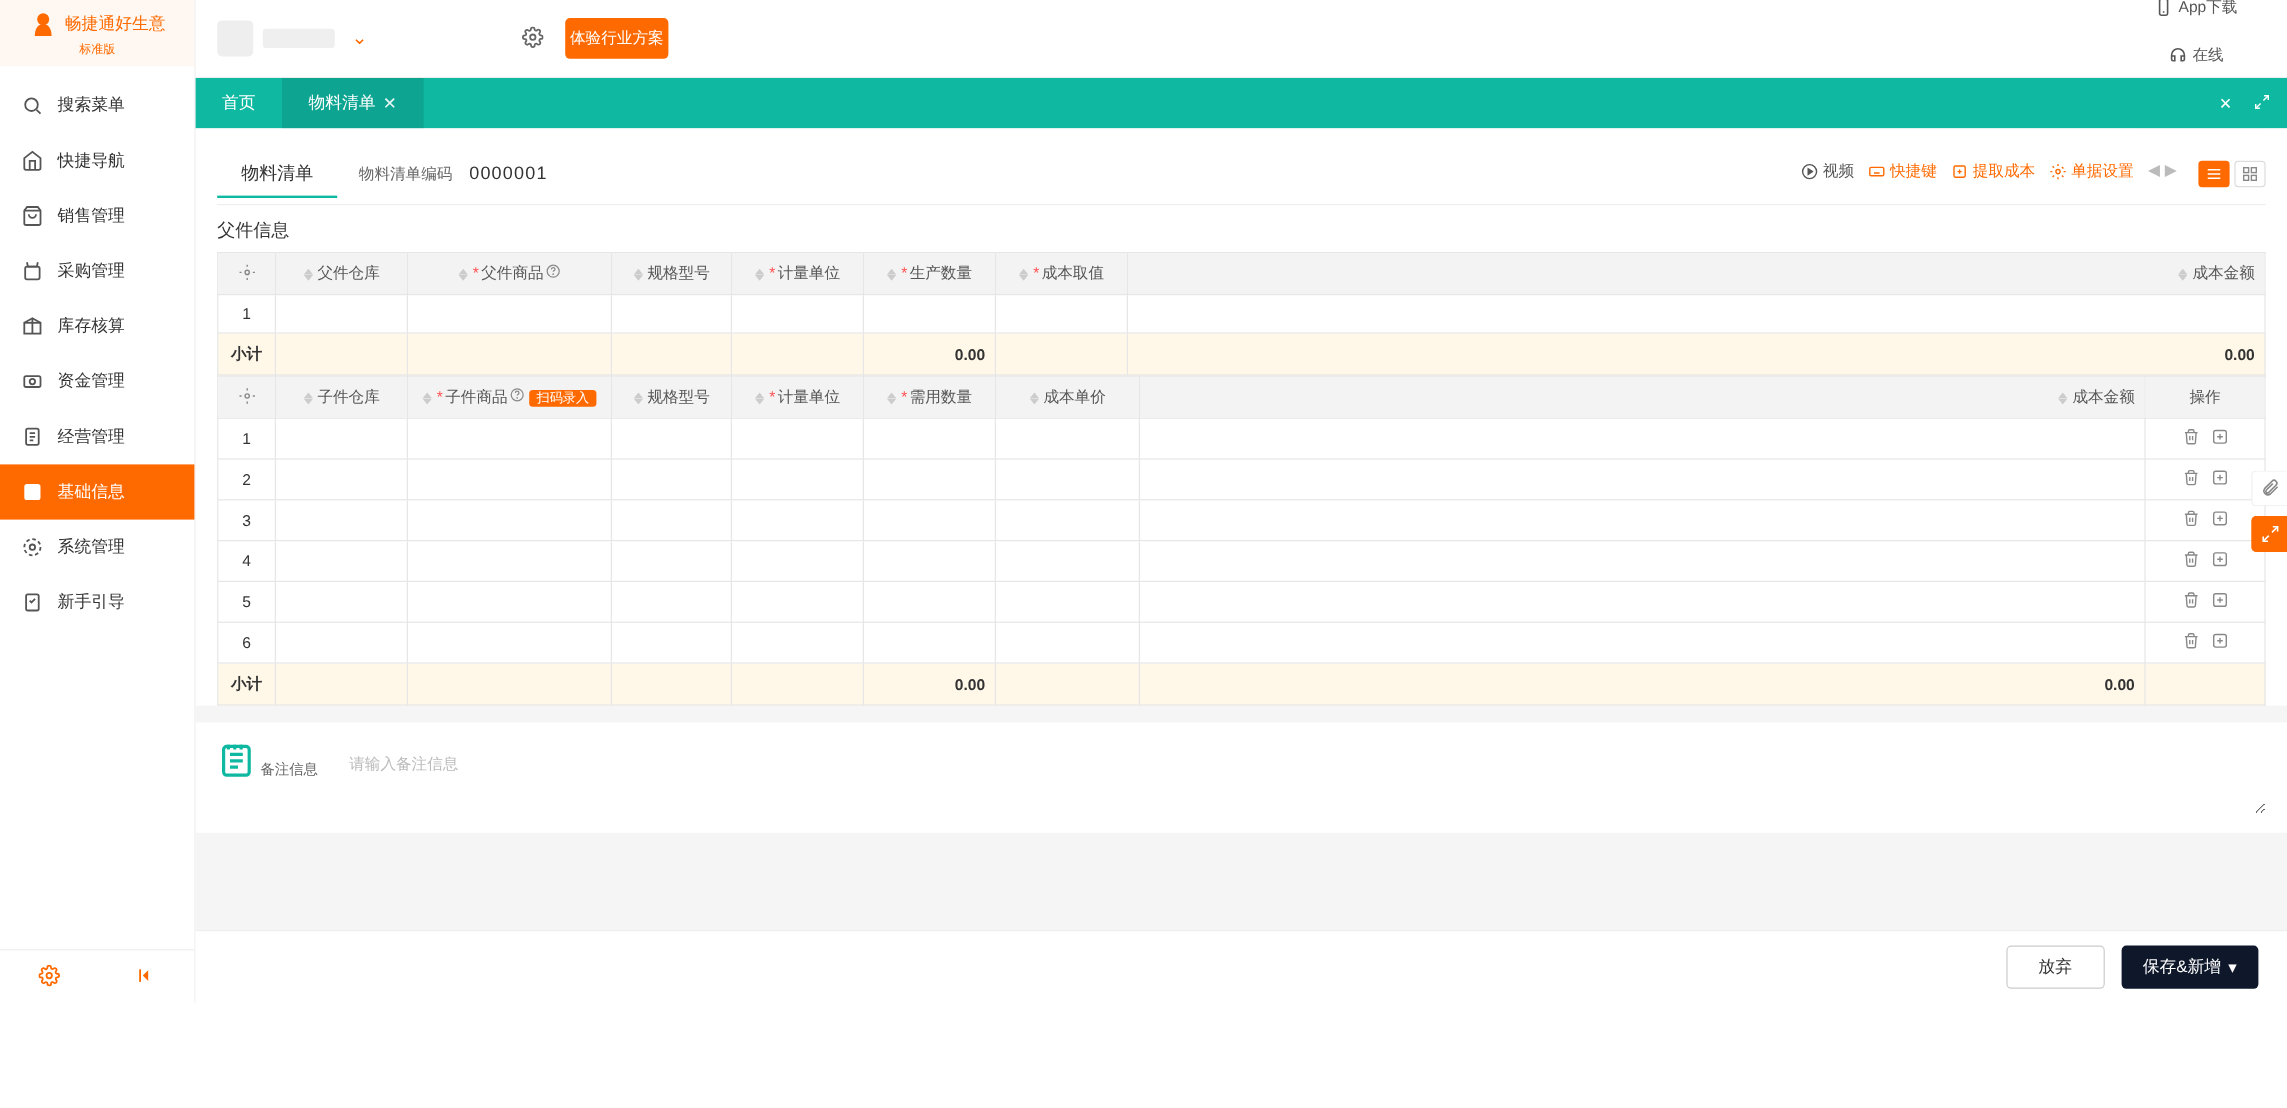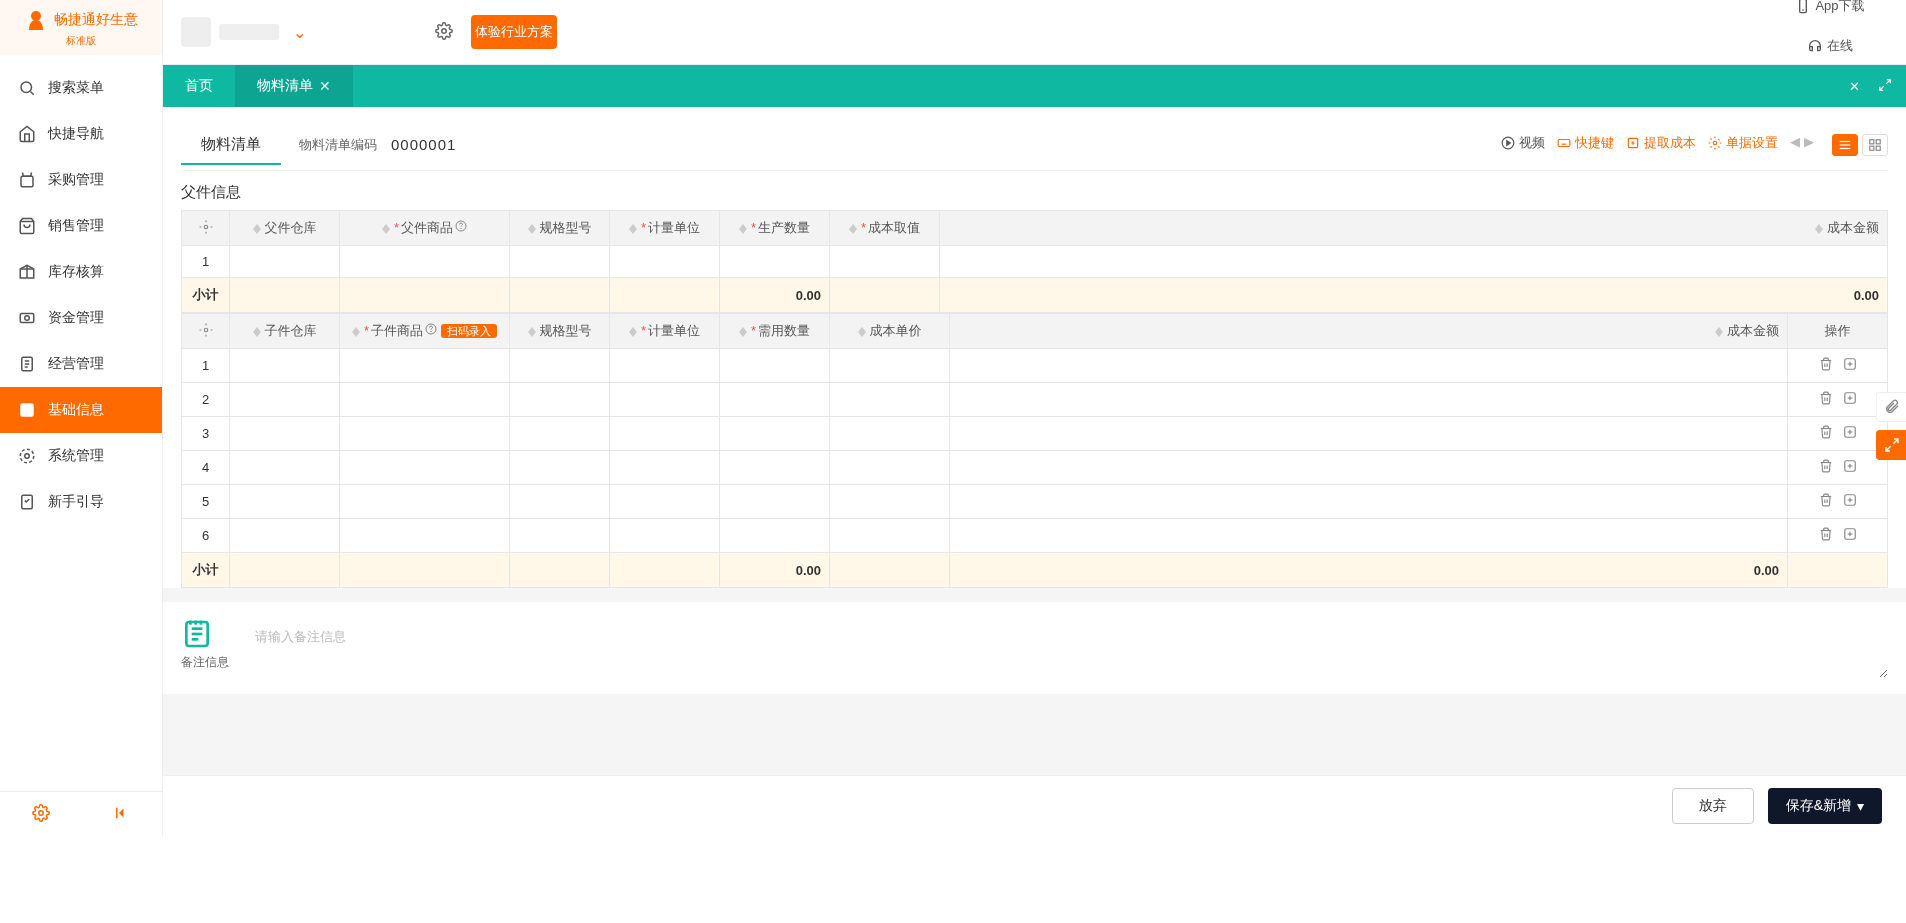--- a/index.html
+++ b/index.html
@@ -177,21 +177,21 @@
 .subtotal-row td { background: #fff8e8; font-weight: 600; }
 .num-right { text-align: right; }
 .row-ops { display: flex; gap: 10px; justify-content: center; color: #888; }
 .row-ops span { cursor: pointer; }
 
 
 .notes-card {
   background: #fff; margin-top: 14px; padding: 16px 18px;
   display: flex; align-items: flex-start; gap: 20px;
 }
-.notes-icon-col { display: flex; flex-direction: column; align-items: flex-start; gap: 4px; color: #0fb8a1; }
+.notes-icon-col { display: flex; align-items: flex-end; gap: 4px; color: #0fb8a1; }
 .notes-label { font-size: 12px; color: #666; }
 .notes-input {
   flex: 1; border: none; outline: none; font-size: 13px;
   padding: 10px 6px; color: #333; min-height: 60px;
 }
 .notes-input::placeholder { color: #bbb; }
 
 
 .footer-bar {
   background: #fff; border-top: 1px solid #eee;
@@ -253,35 +253,35 @@
             <svg width="18" height="18" viewBox="0 0 24 24" fill="none" stroke-width="2">
               <path d="M3 9l9-7 9 7v11a2 2 0 01-2 2H5a2 2 0 01-2-2z"></path>
               <polyline points="9 22 9 12 15 12 15 22"></polyline>
             </svg>
           </span>
           <span>快捷导航</span>
         </div>
         <div class="menu-item">
           <span class="mi-icon">
             <svg width="18" height="18" viewBox="0 0 24 24" fill="none" stroke-width="2">
-              <path d="M6 2l1 5h10l1-5"></path>
-              <rect x="4" y="7" width="16" height="14" rx="2"></rect>
-            </svg>
-          </span>
-          <span>采购管理</span>
-        </div>
-        <div class="menu-item">
-          <span class="mi-icon">
-            <svg width="18" height="18" viewBox="0 0 24 24" fill="none" stroke-width="2">
               <path d="M6 2L3 6v14a2 2 0 002 2h14a2 2 0 002-2V6l-3-4z"></path>
               <line x1="3" y1="6" x2="21" y2="6"></line>
               <path d="M16 10a4 4 0 01-8 0"></path>
             </svg>
           </span>
           <span>销售管理</span>
+        </div>
+        <div class="menu-item">
+          <span class="mi-icon">
+            <svg width="18" height="18" viewBox="0 0 24 24" fill="none" stroke-width="2">
+              <path d="M6 2l1 5h10l1-5"></path>
+              <rect x="4" y="7" width="16" height="14" rx="2"></rect>
+            </svg>
+          </span>
+          <span>采购管理</span>
         </div>
         <div class="menu-item">
           <span class="mi-icon">
             <svg width="18" height="18" viewBox="0 0 24 24" fill="none" stroke-width="2">
               <rect x="3" y="8" width="18" height="12"></rect>
               <polyline points="3 8 12 3 21 8"></polyline>
               <line x1="12" y1="3" x2="12" y2="20"></line>
             </svg>
           </span>
           <span>库存核算</span>

